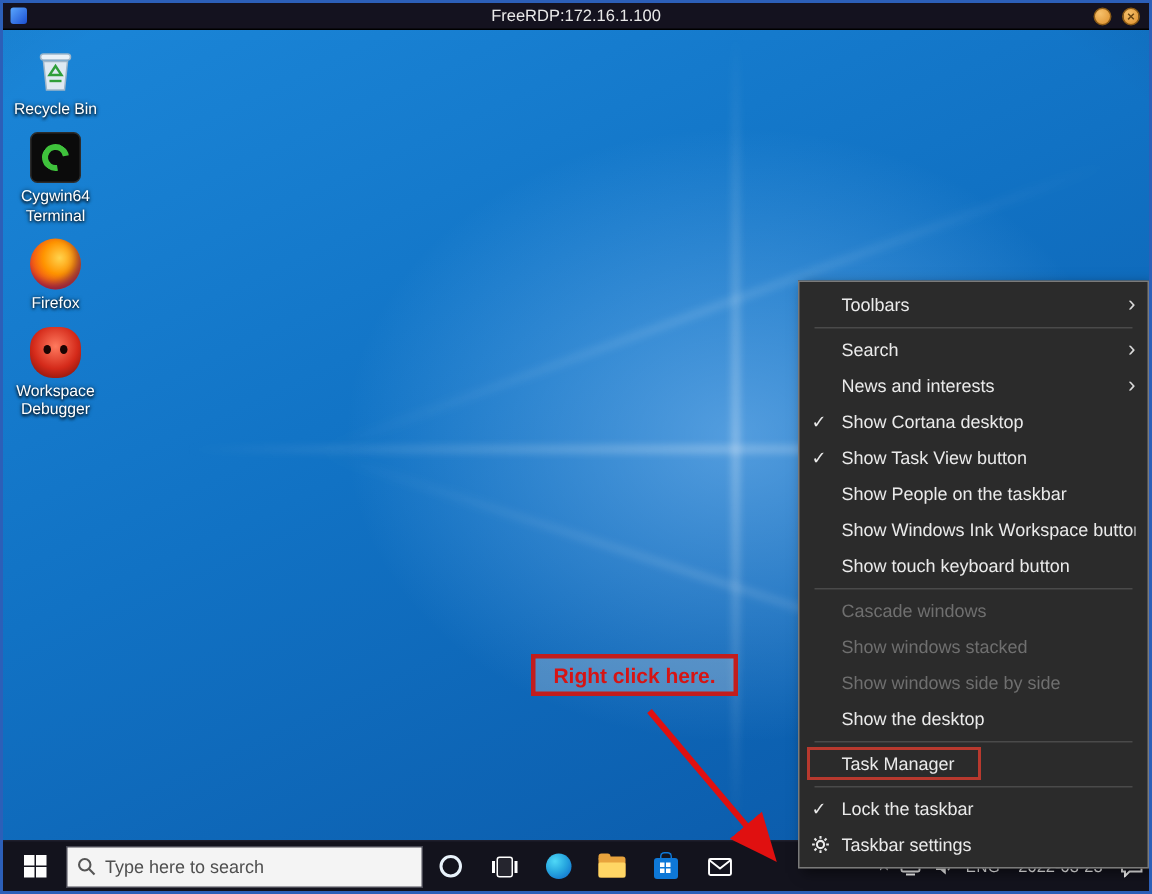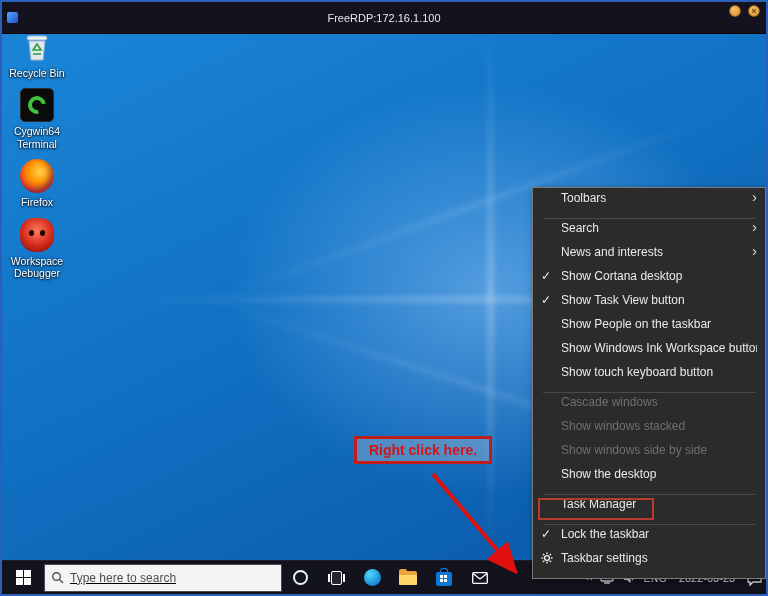--- a/index.html
+++ b/index.html
@@ -6,21 +6,21 @@
   html, body { width: 768px; height: 596px; }
   body { font-family: "Liberation Sans", sans-serif; background: #000; }
 
   .screen {
     position: relative; width: 768px; height: 596px;
     border: 2px solid #2c5fb8; background: #0f67bd; overflow: hidden;
   }
 
   
   .titlebar {
-    position: absolute; top: 0; left: 0; right: 0; height: 32px;
+    position: absolute; top: 0; left: 0; right: 0; height: 18px;
     background: #14121f; display: flex; align-items: center; z-index: 30;
     border-bottom: 1px solid #000;
   }
   .win-icon {
     width: 11px; height: 11px; margin-left: 5px; border-radius: 2px;
     background: linear-gradient(135deg, #5aa7ff, #1c4fd0);
   }
   .win-title {
     position: absolute; left: 0; right: 0; text-align: center;
     color: #e8e8e8; font-size: 11px; line-height: 18px;
@@ -87,40 +87,39 @@
   .arrow-overlay { position: absolute; left: 0; top: 0; width: 768px; height: 596px;
     pointer-events: none; z-index: 21; }
 
   
   .context-menu {
     position: absolute; left: 530px; top: 185px; width: 234px;
     background: #2b2b2b; border: 1px solid #7a7a7a; z-index: 15;
     padding: 3px 0; box-shadow: 3px 3px 8px rgba(0,0,0,0.5);
   }
   .menu-item {
-    position: relative; display: flex; height: 24px;
+    position: relative; display: flex; align-items: center; height: 24px;
     padding: 0 8px 0 8px; color: #eaeaea; font-size: 12px; cursor: default;
   }
   .mi-gutter { width: 20px; flex: 0 0 20px; text-align: left; font-size: 12px; color: #eaeaea; }
   .mi-label { flex: 1; white-space: nowrap; overflow: hidden; }
   .mi-chevron { flex: 0 0 12px; text-align: right; font-size: 15px; line-height: 12px; color: #dadada; }
   .menu-item.disabled, .menu-item.disabled .mi-gutter { color: #6f6f6f; }
   .menu-sep { height: 1px; background: #4a4a4a; margin: 2.5px 10px; }
   .red-outline {
     position: absolute; left: 5px; top: 1px; width: 116px; height: 22px;
     border: 2px solid #b8392e; pointer-events: none;
   }
   .gear-svg { display: inline-block; vertical-align: -2px; }
 
   
   .taskbar {
     position: absolute; left: 0; right: 0; bottom: 0; height: 34px;
     background: #13131d; display: flex; align-items: center; z-index: 5;
     border-top: 1px solid #1f1f2c;
-    text-decoration: underline;
   }
   .tb-start { width: 42px; height: 34px; display: flex; align-items: center; justify-content: center; }
   .win-logo { display: grid; grid-template-columns: 7px 7px; grid-template-rows: 7px 7px; gap: 1px; }
   .win-logo span { background: #fdfdfd; }
   .tb-search {
     width: 238px; height: 28px; background: #f4f4f4; border: 1px solid #4a4a55;
     display: flex; align-items: center; padding: 0 6px; gap: 6px;
   }
   .tb-search input {
     border: none; outline: none; background: transparent; flex: 1;

